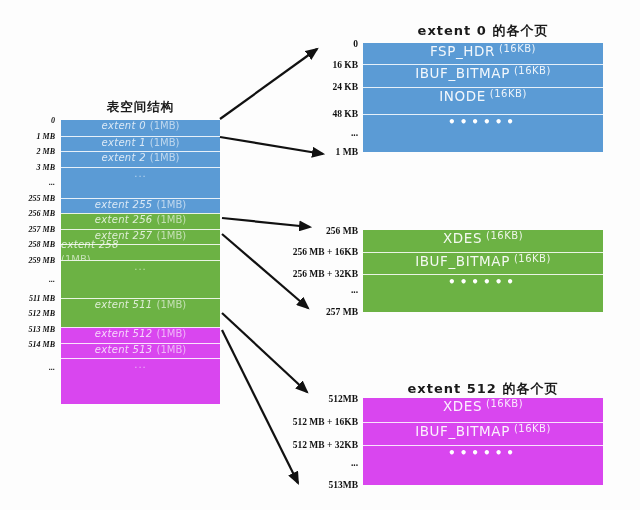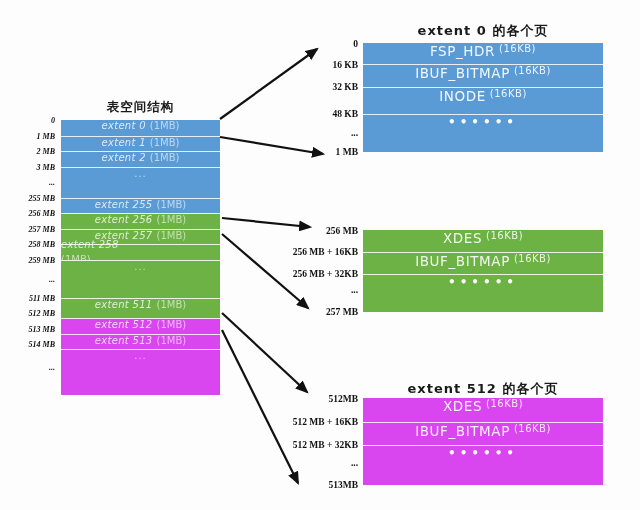--- a/index.html
+++ b/index.html
@@ -92,21 +92,21 @@
         <span class="lbl">extent 257</span>
         <span class="sz">(1MB)</span>
       </div>
     <div class="row lrow green" style="height:15.5px;flex-direction:column;">
         <span class="lbl">extent 258</span>
         <span class="sz">(1MB)</span>
       </div>
     <div class="row ldots green" style="height:38.5px;">
         <span class="lbl">...</span>
       </div>
-    <div class="row lrow green" style="height:20px;">
+    <div class="row lrow green" style="height:29px;">
         <span class="lbl">extent 511</span>
         <span class="sz">(1MB)</span>
       </div>
     <div class="row lrow orange" style="height:15.5px;">
         <span class="lbl">extent 512</span>
         <span class="sz">(1MB)</span>
       </div>
     <div class="row lrow orange" style="height:15.5px;">
         <span class="lbl">extent 513</span>
         <span class="sz">(1MB)</span>
@@ -114,21 +114,21 @@
     <div class="row ldots orange" style="height:45.5px;">
         <span class="lbl">...</span>
       </div>
   </div>
 
   <div class="ptitle" style="left:363px; top:22px; width:240px;">extent 0 的各个页</div>
 
   <div class="axwrap" style="left:300px; top:0; width:58px; height:170px;">
     <span class="ax rax" style="top:44px;">0</span>
     <span class="ax rax" style="top:64.5px;">16 KB</span>
-    <span class="ax rax" style="top:87px;">32 KB</span>
+    <span class="ax rax" style="top:87px;">24 KB</span>
     <span class="ax rax" style="top:114px;">48 KB</span>
     <span class="ax rax" style="top:133px;">...</span>
     <span class="ax rax" style="top:152px;">1 MB</span>
   </div>
 
   <div class="stack" style="left:363px; top:43px; width:240px;">
     <div class="row prow blue first" style="height:21px;">
         <span class="lbl">FSP_HDR</span>
         <span class="sz">(16KB)</span>
       </div>

